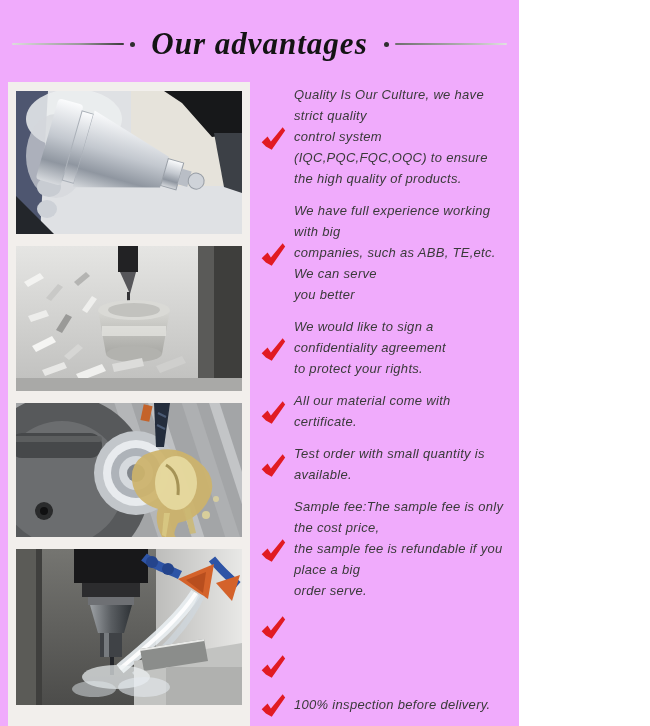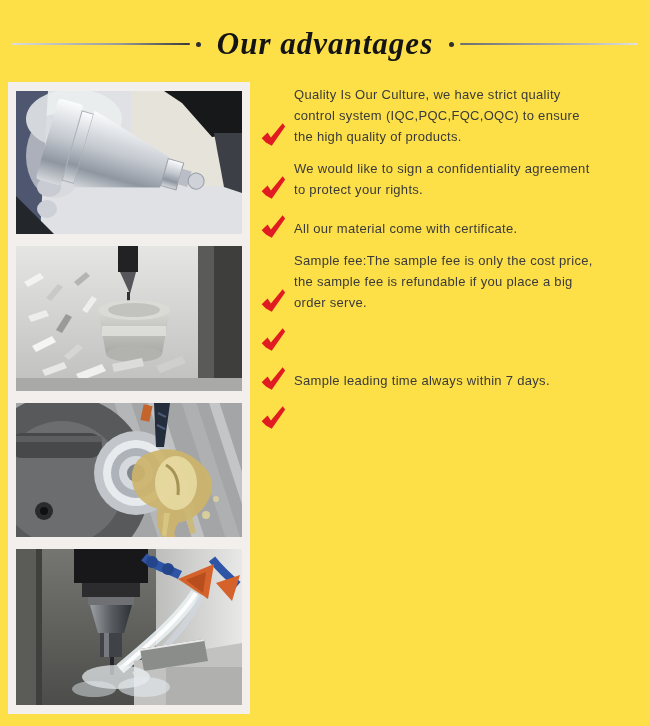--- a/index.html
+++ b/index.html
@@ -1,33 +1,33 @@
 <!DOCTYPE html>
 <html><head>
 <meta charset="utf-8">
 <style>
   html,body{margin:0;padding:0;background:#ffffff;}
-  .page{position:relative;width:650px;height:726px;background:#fde047;overflow:hidden;
+  .page{position:relative;width:519px;height:726px;background:#f0abfc;overflow:hidden;
         font-family:"Liberation Sans",sans-serif;}
   
   .title-row{display:flex;align-items:center;padding:26px 12px 0 12px;}
   .hline{height:2px;flex:1;border-radius:1px;}
   .hline.left{background:linear-gradient(to right,#dcdcdc,#9a9a9a 60%,#3a3a3a);}
   .hline.right{background:linear-gradient(to right,#6e6e6e,#b9b9b9 70%,#e0e0e0);}
   .dot{width:5px;height:5px;border-radius:50%;background:#2f2f2f;flex:none;margin:0 6px;}
   h1.title{margin:0 10px;font-family:"Liberation Serif",serif;font-style:italic;font-weight:bold;
            font-size:31px;color:#141414;letter-spacing:1px;white-space:nowrap;}
   
   .content{display:flex;margin-top:20px;padding-left:8px;}
   .photo-col{width:242px;flex:none;background:#f2efec;padding:9px 8px;box-sizing:border-box;
              display:flex;flex-direction:column;gap:12px;}
   .photo{width:226px;display:block;background:#ccc;overflow:hidden;}
   .photo svg{display:block;}
   .adv-col{flex:1;padding:2px 4px 0 10px;}
-  .adv-item{display:flex;gap:8px;margin-bottom:11px;align-items:flex-end;}
+  .adv-item{display:flex;gap:8px;margin-bottom:11px;align-items:center;font-style:italic;}
   .check{width:26px;height:25px;flex:none;margin-top:3px;}
   .adv-text{font-size:13px;line-height:21px;letter-spacing:.3px;color:#3a3a3a;white-space:pre-line;}
 </style>
 </head>
 <body>
 
 <div class="page">
 
   <div class="title-row">
     <span class="hline left"></span>
@@ -203,49 +203,63 @@
             <polygon points="2,19 9,12 13,18 27,1 30,5 14,28 7,24" fill="#e11b22"></polygon>
           </svg>
         <div class="adv-text">Quality Is Our Culture, we have strict quality
 control system (IQC,PQC,FQC,OQC) to ensure
 the high quality of products.</div>
       </div>
       <div class="adv-item">
         <svg class="check" viewBox="0 0 31 29">
             <polygon points="2,19 9,12 13,18 27,1 30,5 14,28 7,24" fill="#e11b22"></polygon>
           </svg>
+        <div class="adv-text">We have full experience working with big
+companies, such as ABB, TE,etc. We can serve
+you better</div>
+      </div>
+      <div class="adv-item">
+        <svg class="check" viewBox="0 0 31 29">
+            <polygon points="2,19 9,12 13,18 27,1 30,5 14,28 7,24" fill="#e11b22"></polygon>
+          </svg>
         <div class="adv-text">We would like to sign a confidentiality agreement
 to protect your rights.</div>
       </div>
       <div class="adv-item">
         <svg class="check" viewBox="0 0 31 29">
             <polygon points="2,19 9,12 13,18 27,1 30,5 14,28 7,24" fill="#e11b22"></polygon>
           </svg>
         <div class="adv-text">All our material come with certificate.</div>
+      </div>
+      <div class="adv-item">
+        <svg class="check" viewBox="0 0 31 29">
+            <polygon points="2,19 9,12 13,18 27,1 30,5 14,28 7,24" fill="#e11b22"></polygon>
+          </svg>
+        <div class="adv-text">Test order with small quantity is available.</div>
       </div>
       <div class="adv-item">
         <svg class="check" viewBox="0 0 31 29">
             <polygon points="2,19 9,12 13,18 27,1 30,5 14,28 7,24" fill="#e11b22"></polygon>
           </svg>
         <div class="adv-text">Sample fee:The sample fee is only the cost price,
 the sample fee is refundable if you place a big
 order serve.</div>
       </div>
       <div class="adv-item">
         <svg class="check" viewBox="0 0 31 29">
             <polygon points="2,19 9,12 13,18 27,1 30,5 14,28 7,24" fill="#e11b22"></polygon>
           </svg>
       </div>
       <div class="adv-item">
         <svg class="check" viewBox="0 0 31 29">
             <polygon points="2,19 9,12 13,18 27,1 30,5 14,28 7,24" fill="#e11b22"></polygon>
           </svg>
-        <div class="adv-text">Sample leading time always within 7 days.</div>
-      </div>
-      <div class="adv-item">
-        <svg class="check" viewBox="0 0 31 29">
-            <polygon points="2,19 9,12 13,18 27,1 30,5 14,28 7,24" fill="#e11b22"></polygon>
-          </svg>
+      </div>
+      <div class="adv-item">
+        <svg class="check" viewBox="0 0 31 29">
+            <polygon points="2,19 9,12 13,18 27,1 30,5 14,28 7,24" fill="#e11b22"></polygon>
+          </svg>
+        <div class="adv-text">100% inspection before delivery.</div>
       </div>
 
     </div>
   </div>
 </div>
 
 </body></html>

